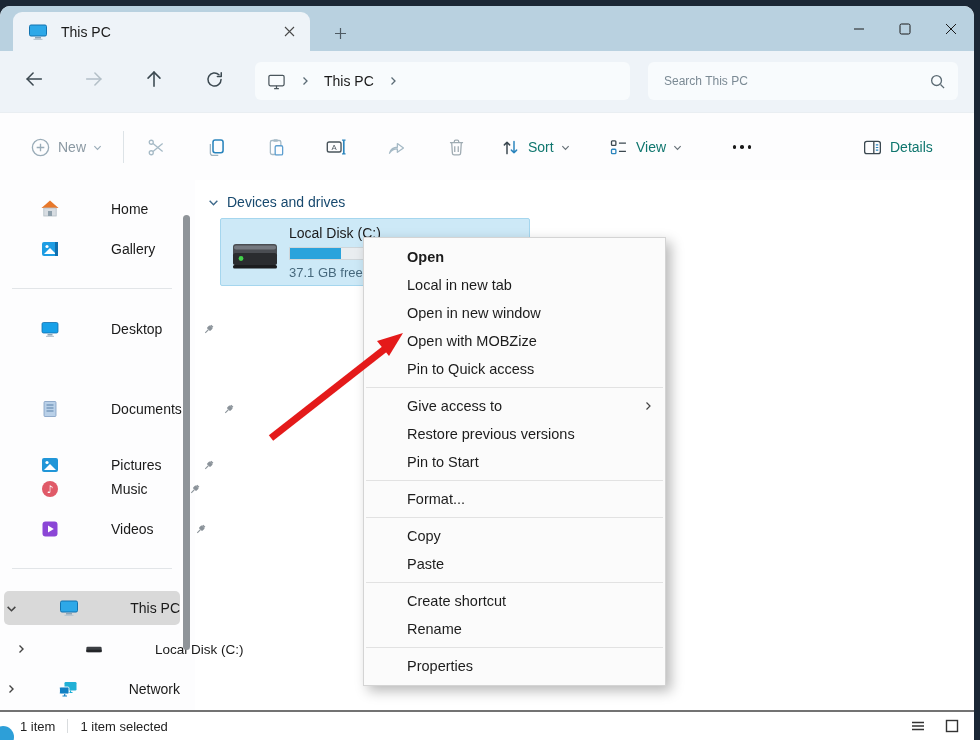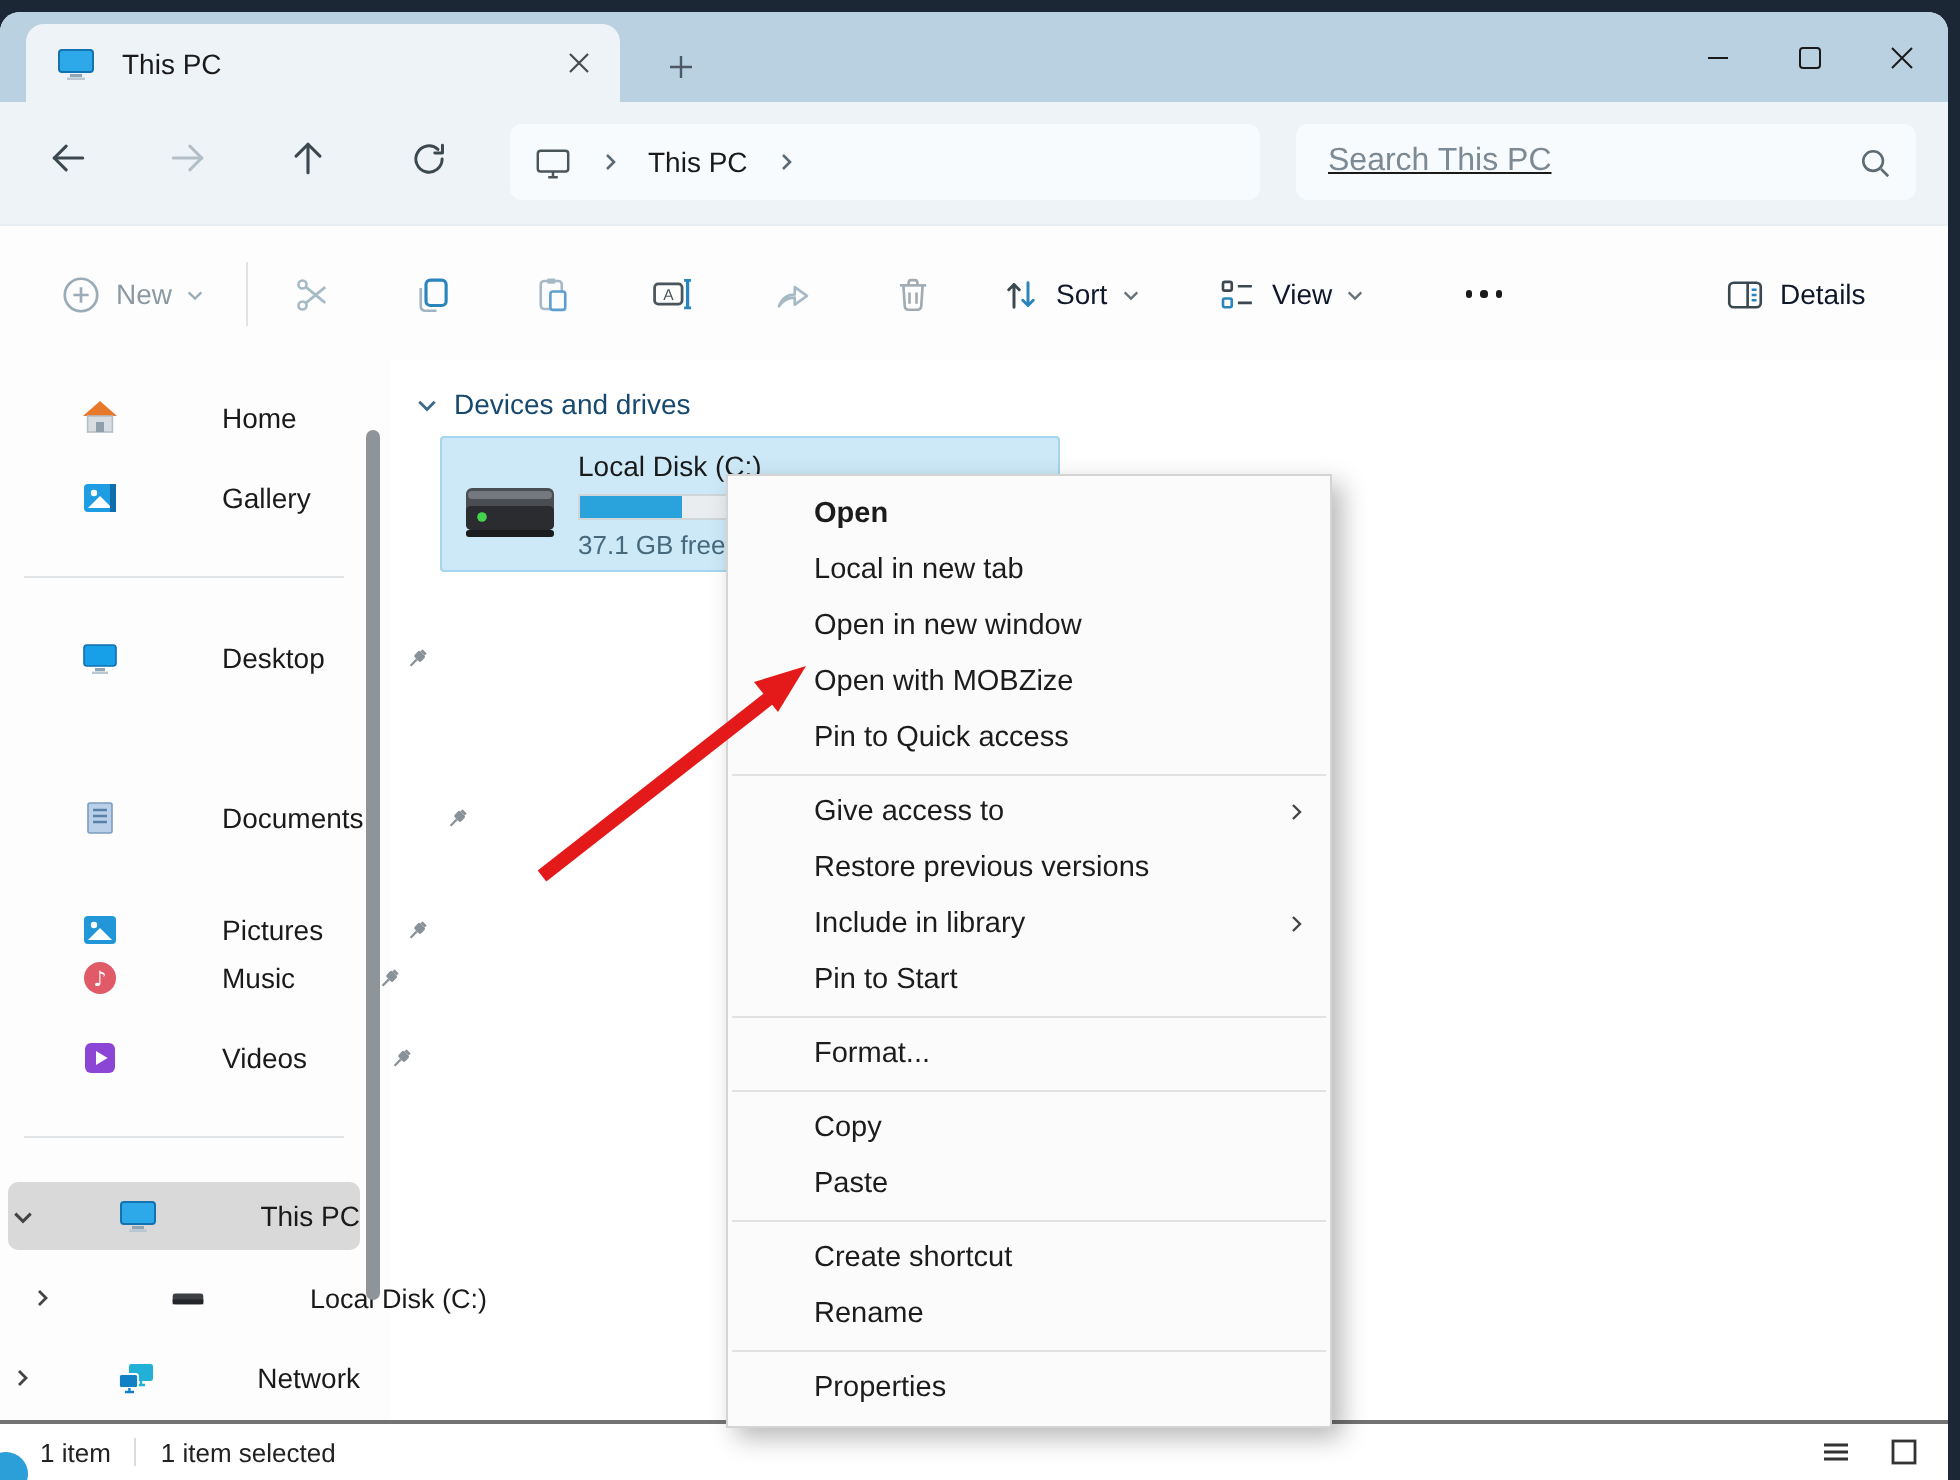--- a/index.html
+++ b/index.html
@@ -31,28 +31,28 @@
   .addressbar{
     position:absolute;left:255px;top:11px;width:375px;height:38px;background:#f8fbfd;
     border-radius:6px;display:flex;align-items:center;padding:0 12px;box-sizing:border-box;
   }
   .addr-text{font-size:14px;color:#1a1a1a;margin:0 14px 0 14px;}
   .searchbar{
     position:absolute;left:648px;top:11px;width:310px;height:38px;background:#f8fbfd;
     border-radius:6px;display:flex;align-items:center;padding:0 12px 0 14px;box-sizing:border-box;
   }
   .searchbar input{
-    flex:1;border:none;outline:none;background:transparent;font-size:16px;
-    font-family:"Liberation Sans",sans-serif;color:#1a1a1a;text-decoration:underline;
+    flex:1;border:none;outline:none;background:transparent;font-size:12px;
+    font-family:"Liberation Sans",sans-serif;color:#1a1a1a;
   }
   .searchbar input::placeholder{color:#7b8a94;opacity:1;}
   
   .toolbar{position:absolute;left:0;top:106px;right:0;height:68px;background:#fdfdfe;border-bottom:1px solid #e3e7ea;border-top:1px solid #e9eef2;}
   .tbtn{position:absolute;top:14px;height:40px;display:flex;align-items:center;justify-content:center;border-radius:5px;}
-  .tb-label{font-size:14px;color:#0f172a;margin:0 7px;}
+  .tb-label{font-size:14px;color:#0f766e;margin:0 7px;}
   .tb-label.dim{color:#8b99a3;}
   .tb-sep{position:absolute;top:18px;width:1px;height:32px;background:#dde3e7;}
   .dots{display:flex;gap:4px;}
   .dots i{width:3.5px;height:3.5px;border-radius:50%;background:#1a1a1a;}
   
   .content{position:absolute;left:0;top:174px;right:0;bottom:28px;background:#ffffff;}
   .sidebar{position:absolute;left:0;top:0;width:195px;bottom:0;background:#fdfdfe;}
   .srow{position:absolute;left:4px;width:176px;height:34px;display:flex;align-items:center;border-radius:5px;gap:40px;}
   .srow.selected{background:#d9d9d9;}
   .srow .tog{width:26px;display:flex;justify-content:center;}
@@ -524,28 +524,20 @@
       <span class="sub">
           <svg class="ic" width="10" height="10" viewBox="0 0 10 10" fill="none" stroke="#444444" stroke-width="1.2">
             <path d="M3.5 1.5L7 5 3.5 8.5"></path>
           </svg>
         </span>
     </div>
     <div class="mi">
         <span>Restore previous versions</span>
       </div>
     <div class="mi">
-      <span>Include in library</span>
-      <span class="sub">
-          <svg class="ic" width="10" height="10" viewBox="0 0 10 10" fill="none" stroke="#444444" stroke-width="1.2">
-            <path d="M3.5 1.5L7 5 3.5 8.5"></path>
-          </svg>
-        </span>
-    </div>
-    <div class="mi">
         <span>Pin to Start</span>
       </div>
     <div class="msep"></div>
     <div class="mi">
         <span>Format...</span>
       </div>
     <div class="msep"></div>
     <div class="mi">
         <span>Copy</span>
       </div>

